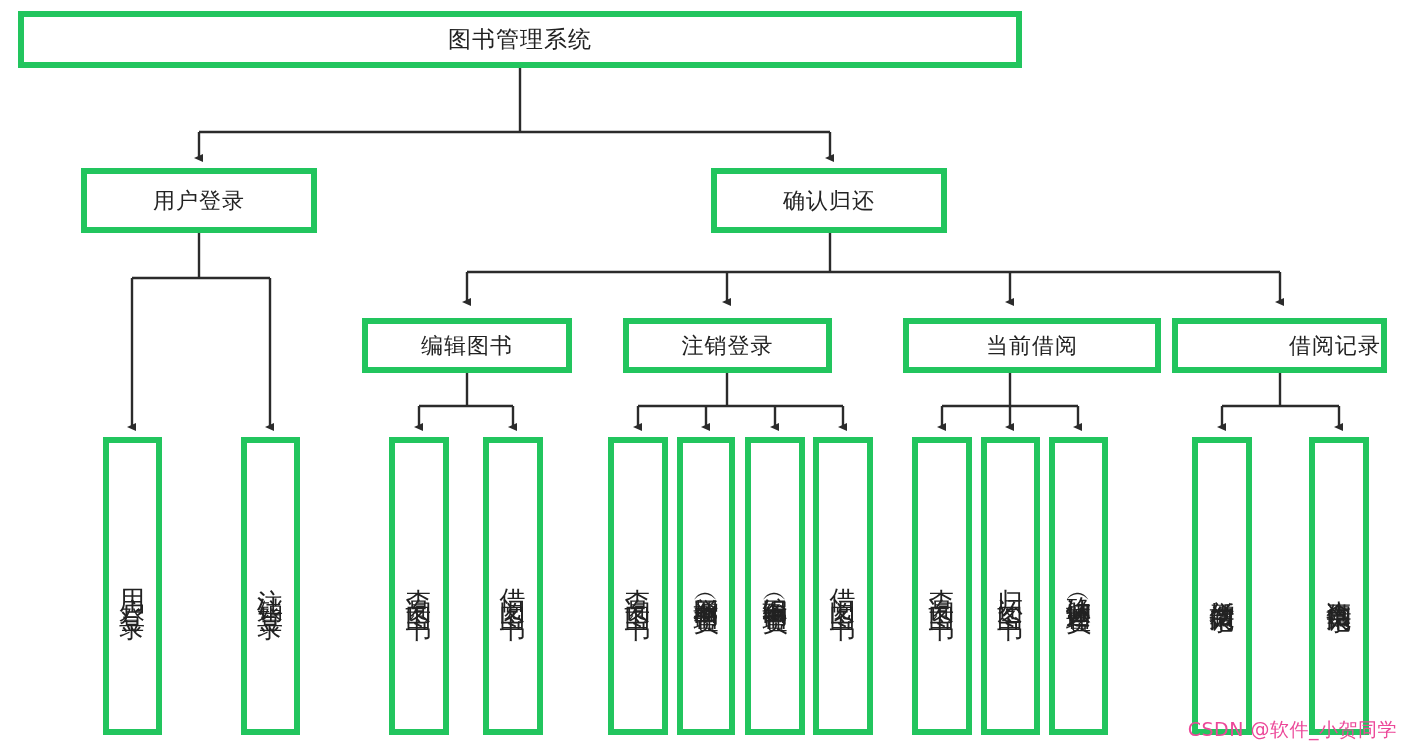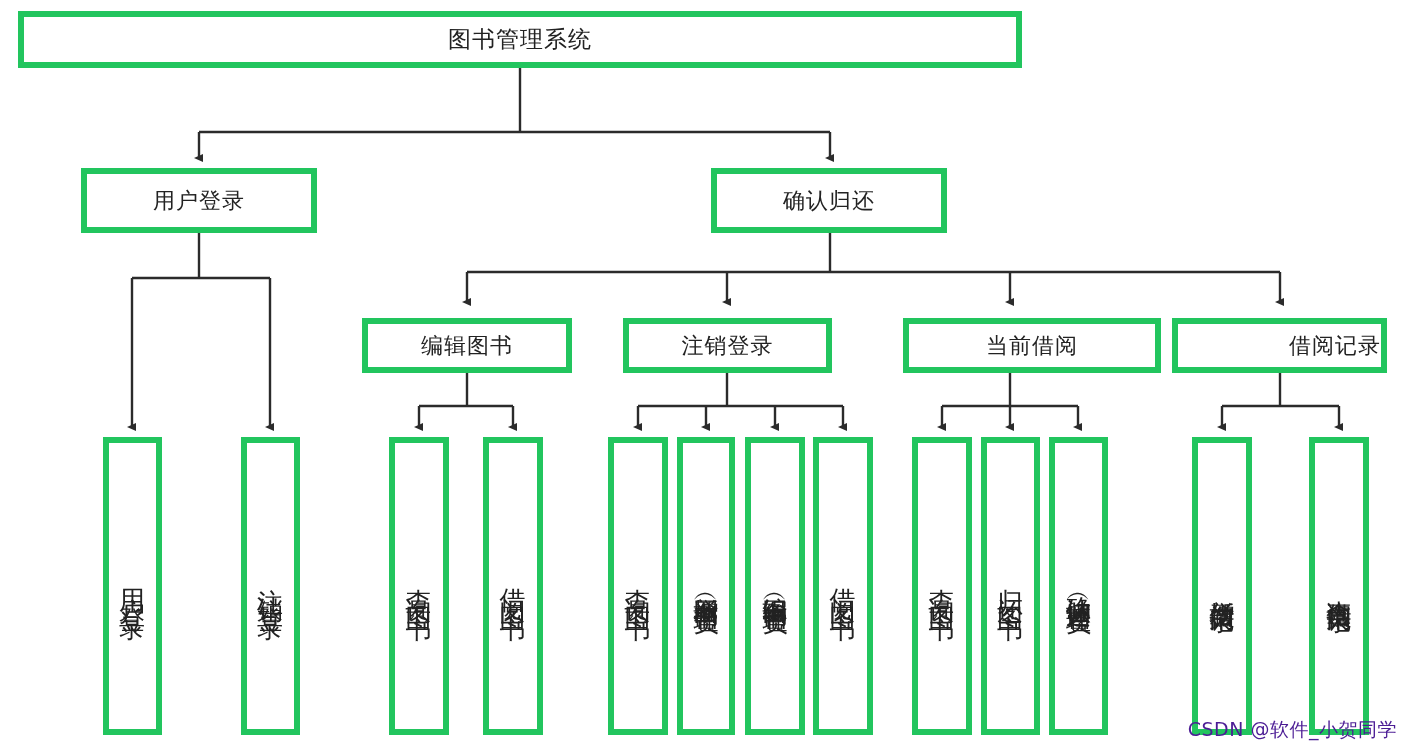--- a/index.html
+++ b/index.html
@@ -42,21 +42,21 @@
     white-space:pre;
     text-align:center;
   }
   .node.vert.tight .lbl{font-size:25px;letter-spacing:2px;}
 
   #watermark{
     position:absolute;
     right:8px;
     bottom:4px;
     font-size:19px;
-    color:#4c1d95;
+    color:#ec4899;
     letter-spacing:0.5px;
     white-space:nowrap;
     pointer-events:none;
   }
 </style>
 </head>
 <body>
 
 <div id="stage">
 

